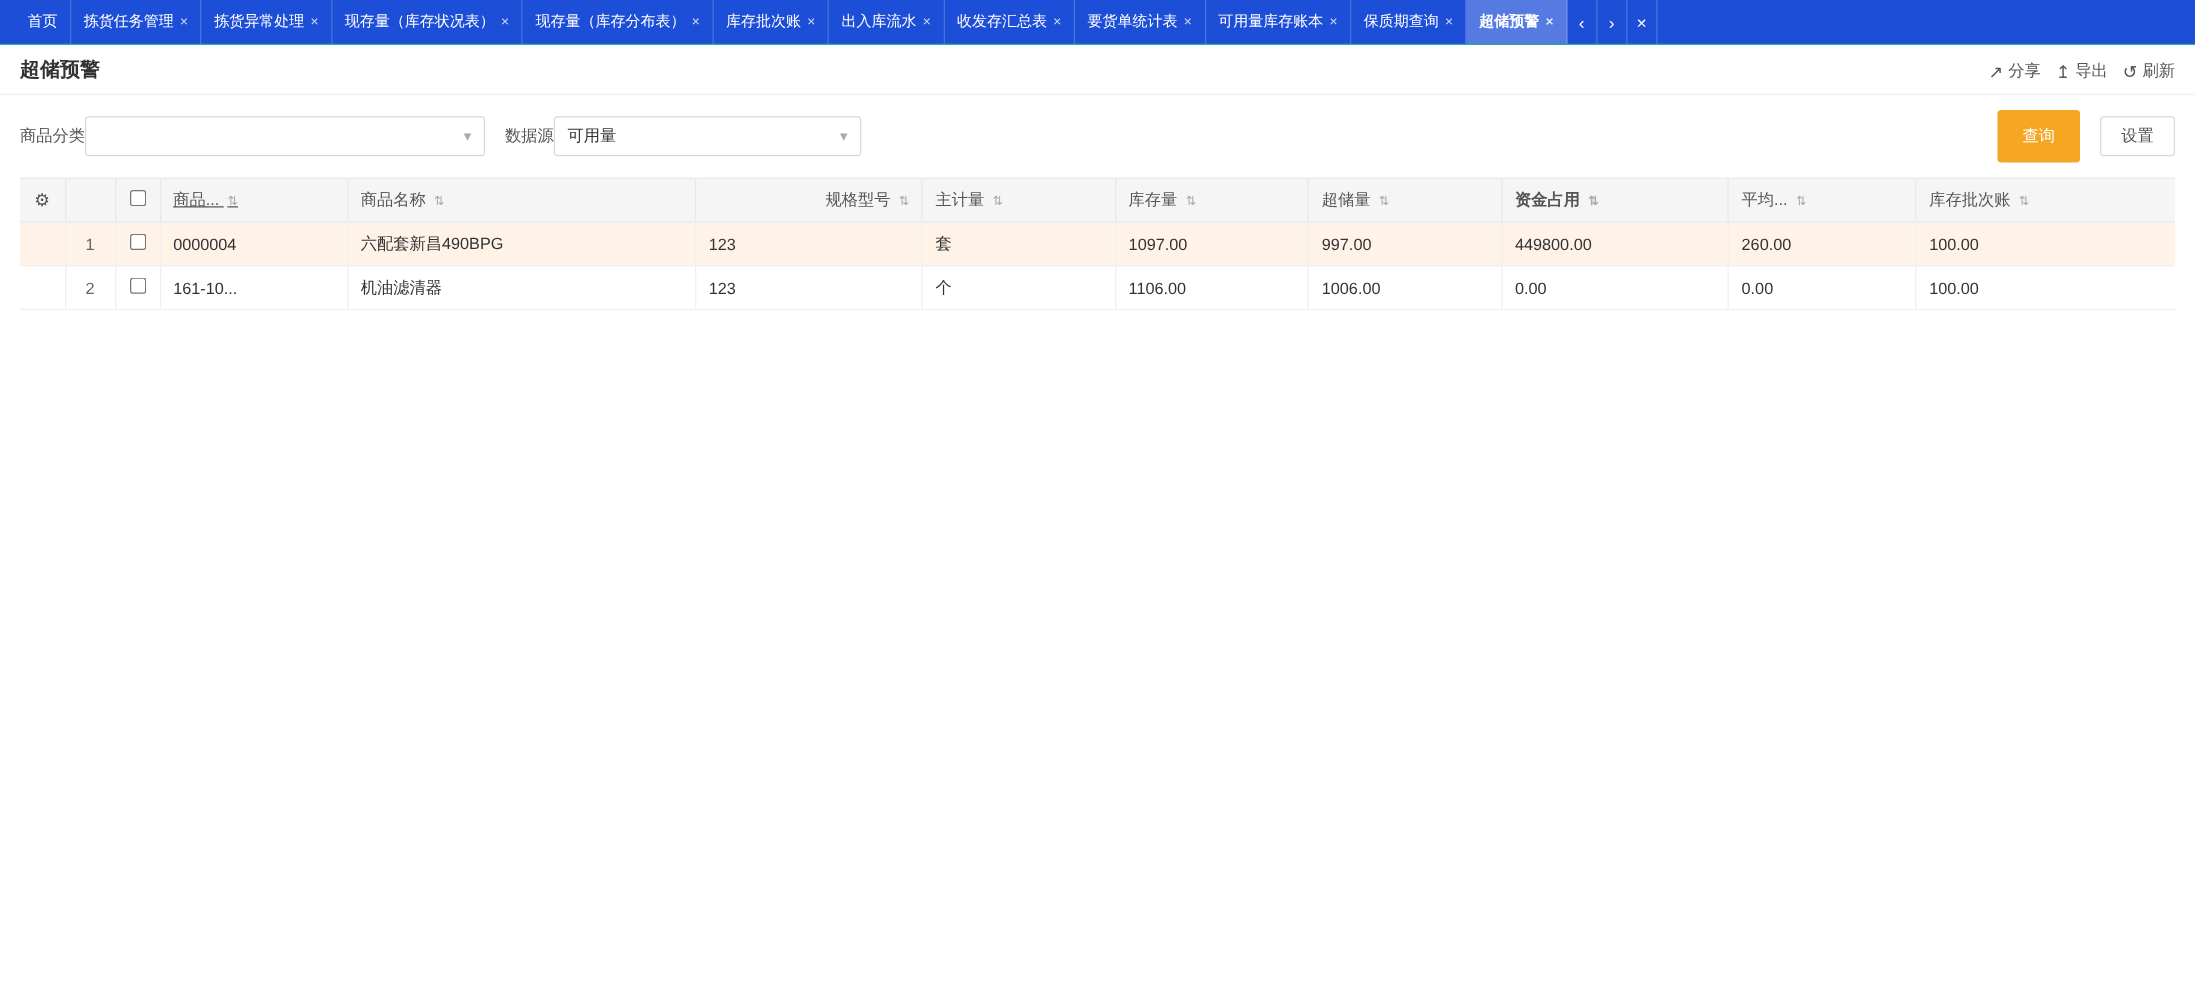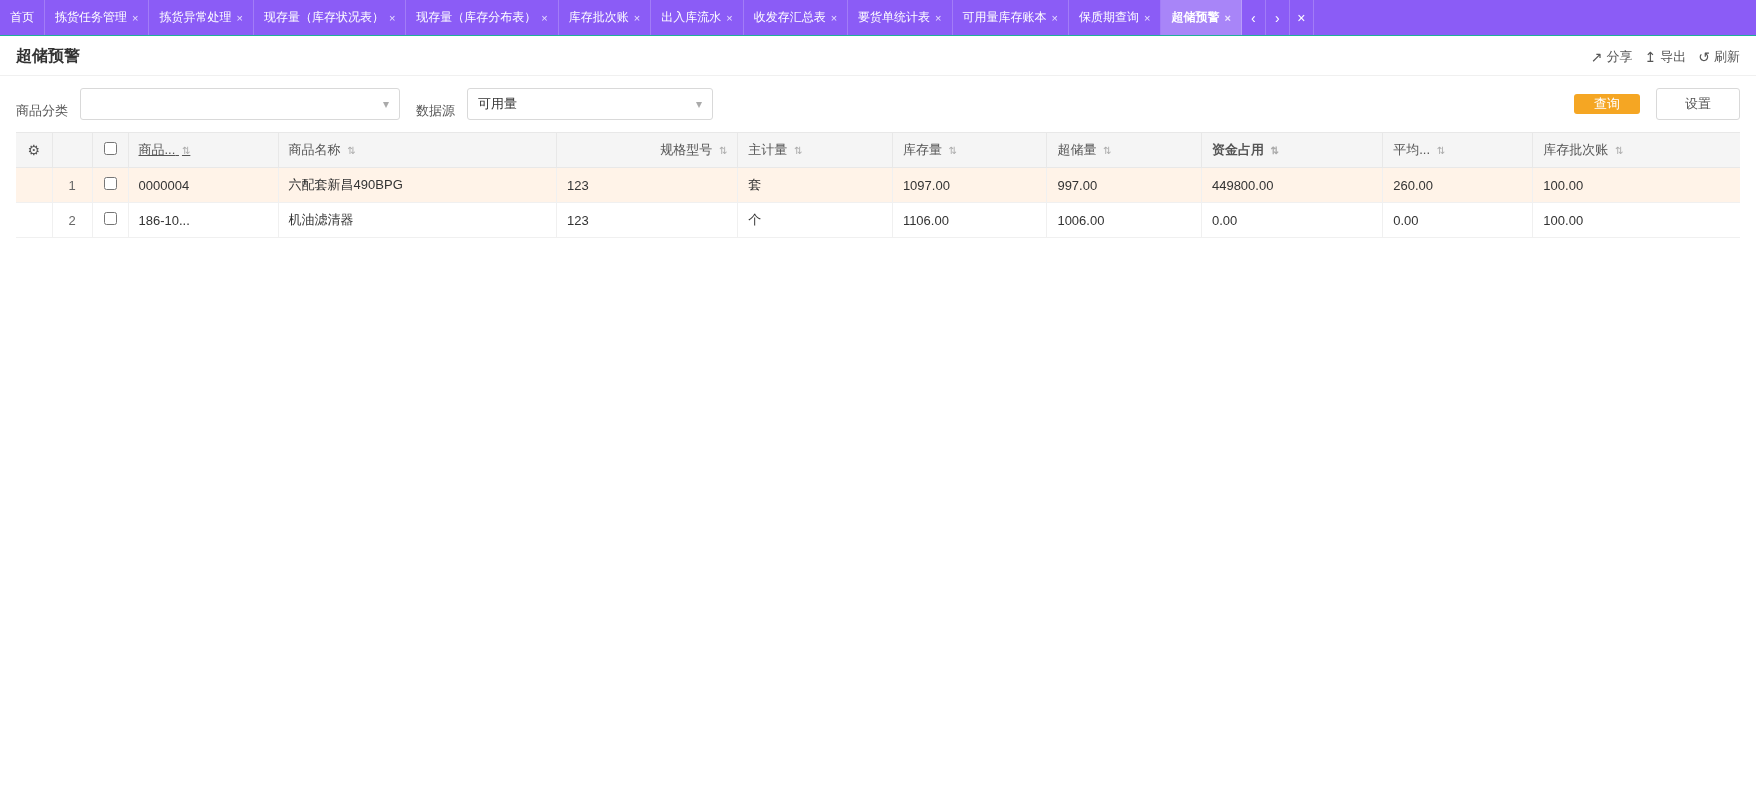--- a/index.html
+++ b/index.html
@@ -1,24 +1,24 @@
 <!DOCTYPE html>
 <html><head>
   <meta charset="utf-8">
   <style>
     * { box-sizing: border-box; margin: 0; padding: 0; }
     body { font-family: 'Microsoft YaHei', Arial, sans-serif; font-size: 13px; background: #fff; color: #333; overflow-x: hidden; }
 
     
     .top-nav {
-      background: #8b5cf6;
+      background: #1d4ed8;
       display: flex;
       align-items: center;
       height: 36px;
-      padding: 0 0;
+      padding: 0 12px;
       border-bottom: 1px solid #20b09b;
       overflow: hidden;
     }
     .nav-tab {
       display: flex;
       align-items: center;
       padding: 0 10px;
       height: 36px;
       color: #fff;
       font-size: 12px;
@@ -74,22 +74,22 @@
 
     
     .filter-bar {
       display: flex;
       align-items: center;
       padding: 12px 16px;
       gap: 16px;
     }
     .filter-group {
       display: flex;
-      align-items: flex-end;
-      gap: 12px;
+      align-items: center;
+      gap: 0;
     }
     .filter-label {
       font-size: 13px;
       color: #555;
       white-space: nowrap;
     }
     .filter-select {
       width: 320px;
       height: 32px;
       border: 1px solid #d9d9d9;
@@ -103,31 +103,31 @@
       justify-content: space-between;
       cursor: pointer;
     }
     .filter-select .chevron { color: #aaa; font-size: 12px; }
     .filter-btn-query {
       background: #f5a623;
       color: #fff;
       border: none;
       border-radius: 3px;
       padding: 0 20px;
-      height: 20px;
+      height: 42px;
       font-size: 13px;
       cursor: pointer;
       margin-left: auto;
     }
     .filter-btn-setting {
       background: #fff;
       color: #555;
       border: 1px solid #d9d9d9;
       border-radius: 3px;
-      padding: 0 28px;
+      padding: 0 16px;
       height: 32px;
       font-size: 13px;
       cursor: pointer;
     }
 
     
     .table-container {
       padding: 0 16px;
     }
     table {
@@ -327,21 +327,21 @@
     <td>449800.00</td>
     <td>260.00</td>
     <td>100.00</td>
   </tr>
         <tr>
     <td class="gear-icon-cell"></td>
     <td class="row-num">2</td>
     <td class="checkbox-cell">
       <input type="checkbox" style="">
     </td>
-    <td>186-10...</td>
+    <td>161-10...</td>
     <td>机油滤清器</td>
     <td>123</td>
     <td>个</td>
     <td>1106.00</td>
     <td>1006.00</td>
     <td>0.00</td>
     <td>0.00</td>
     <td>100.00</td>
   </tr>
       </tbody>

